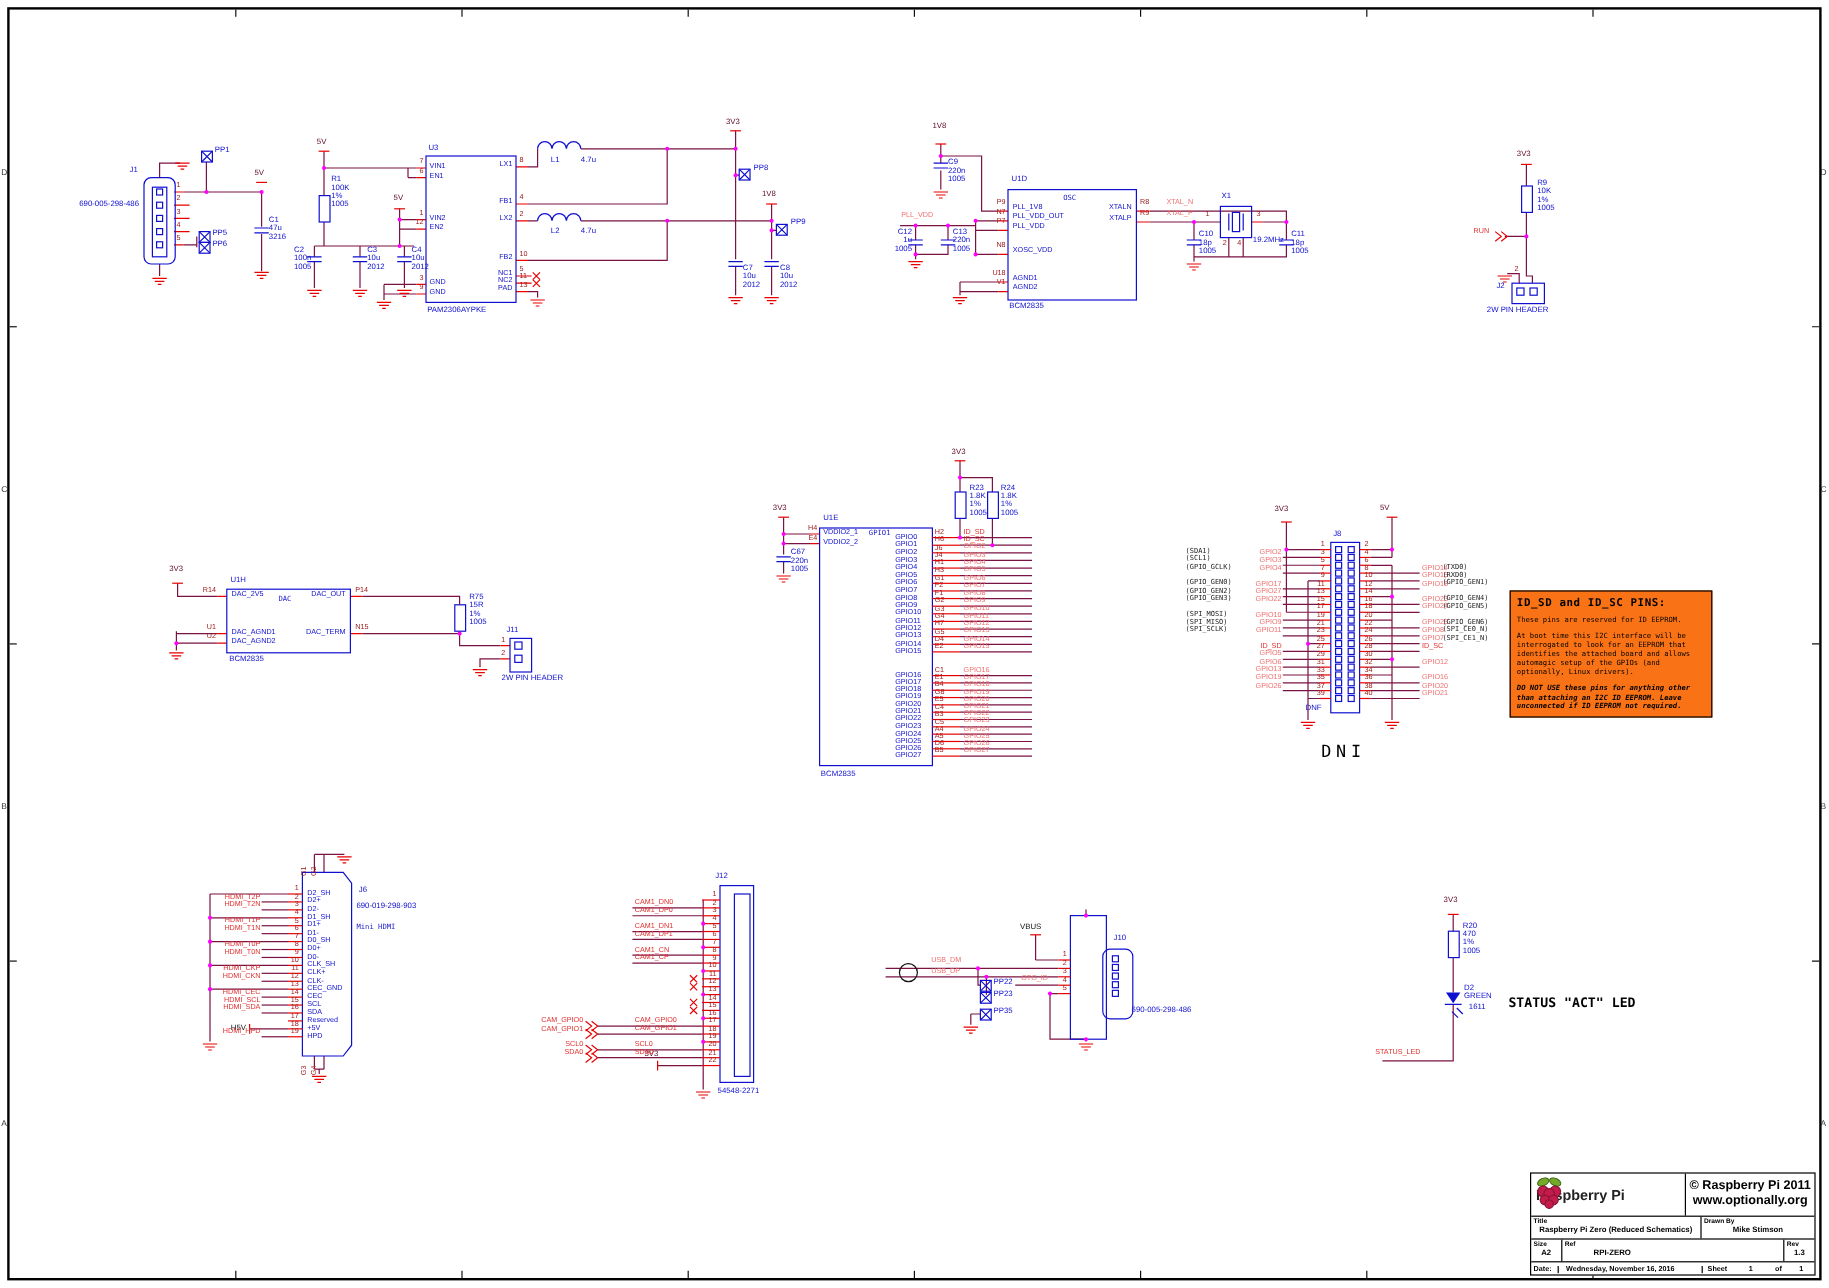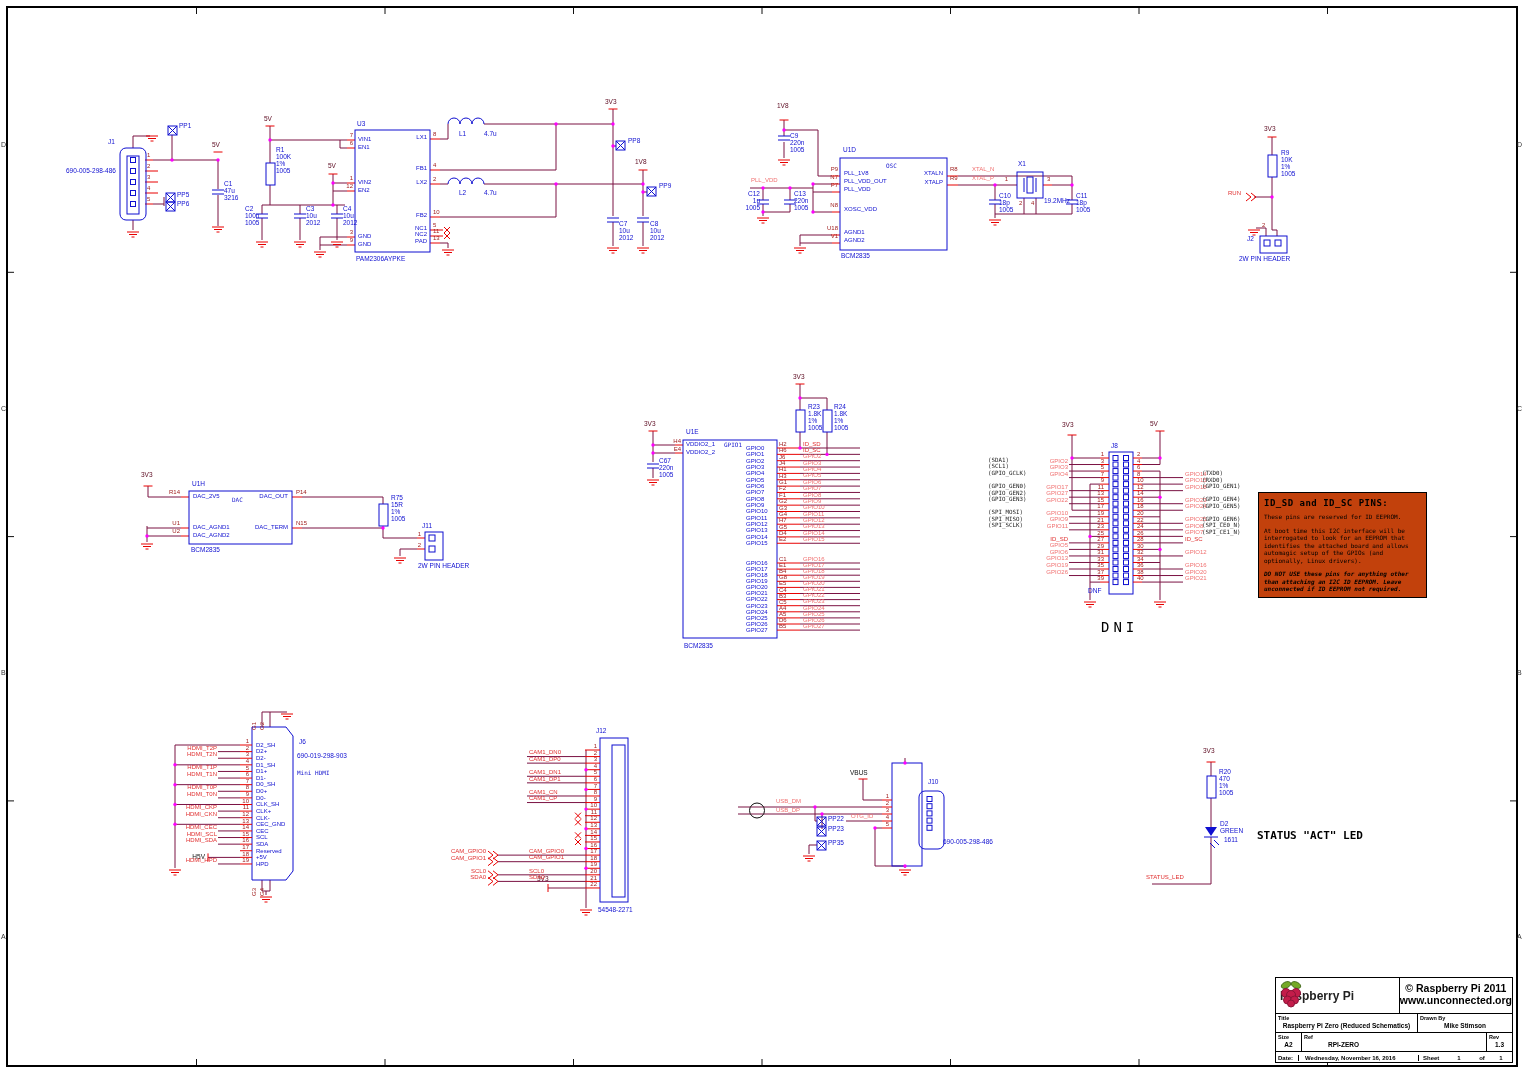--- a/index.html
+++ b/index.html
@@ -23,21 +23,21 @@
   .bk7{color:#111;font-size:6.5px}
   .alt{color:#222;font-family:"DejaVu Sans Mono",monospace;font-size:5.8px}
   .mb{color:#2020d0;font-family:"DejaVu Sans Mono",monospace;font-size:6px}
   .dni{color:#000;font-family:"DejaVu Sans Mono",monospace;font-size:14px;letter-spacing:4px}
   .act{color:#000;font-family:"DejaVu Sans Mono",monospace;font-size:11px;font-weight:bold}
   .zone{color:#333;font-size:7px}
   .rot{transform:rotate(-90deg);transform-origin:left bottom}
   .ra{transform:translateX(-100%)}
   
   #notebox{position:absolute;left:1258px;top:492px;width:158px;border:1.2px solid #000;
-     background:#c2410c;padding:5px 4px 4px 5px;font-family:"DejaVu Sans Mono",monospace;color:#000;}
+     background:#f97316;padding:5px 4px 4px 5px;font-family:"DejaVu Sans Mono",monospace;color:#000;}
   #notebox .nb-title{font-size:9px;font-weight:bold;letter-spacing:.5px;margin-bottom:5px}
   #notebox p{font-size:6px;line-height:1.25;margin:0 0 6px 0}
   #notebox .nb-warn{font-weight:bold;font-style:italic;margin-bottom:0}
   
   #titleblock{position:absolute;left:1275px;top:977px;width:238px;height:86px;border:1.5px solid #000;
      background:#fff;font-family:"Liberation Sans",sans-serif;color:#000;box-sizing:border-box}
   .tbrow{display:flex;border-bottom:1px solid #000;box-sizing:border-box}
   .tbrow:last-child{border-bottom:none}
   .tb-r1{height:36px}
   .tb-logo{width:128px;display:flex;align-items:center;gap:5px;padding-left:4px;box-sizing:border-box}
@@ -1025,21 +1025,21 @@
         <circle cx="20" cy="15" r="4.5" fill="#c31c4a" stroke="#8a1538"></circle>
         <circle cx="15" cy="17" r="4.5" fill="#c31c4a" stroke="#8a1538"></circle>
         <circle cx="11.5" cy="22" r="4" fill="#c31c4a" stroke="#8a1538"></circle>
         <circle cx="18.5" cy="22" r="4" fill="#c31c4a" stroke="#8a1538"></circle>
         <circle cx="15" cy="25.5" r="3.5" fill="#c31c4a" stroke="#8a1538"></circle>
       </svg>
       <span class="tb-brand">Raspberry Pi</span>
     </div>
     <div class="tb-copy">
       <div>© Raspberry Pi 2011</div>
-      <div>www.unconnected.org</div>
+      <div>www.optionally.org</div>
     </div>
   </div>
   <div class="tbrow tb-r2">
     <div class="tb-cell tb-title-cell">
       <span class="tb-lab">Title</span>
       <div class="tb-mid">Raspberry Pi Zero (Reduced Schematics)</div>
     </div>
     <div class="tb-cell tb-drawn">
       <span class="tb-lab">Drawn By</span>
       <div class="tb-mid">Mike Stimson</div>

